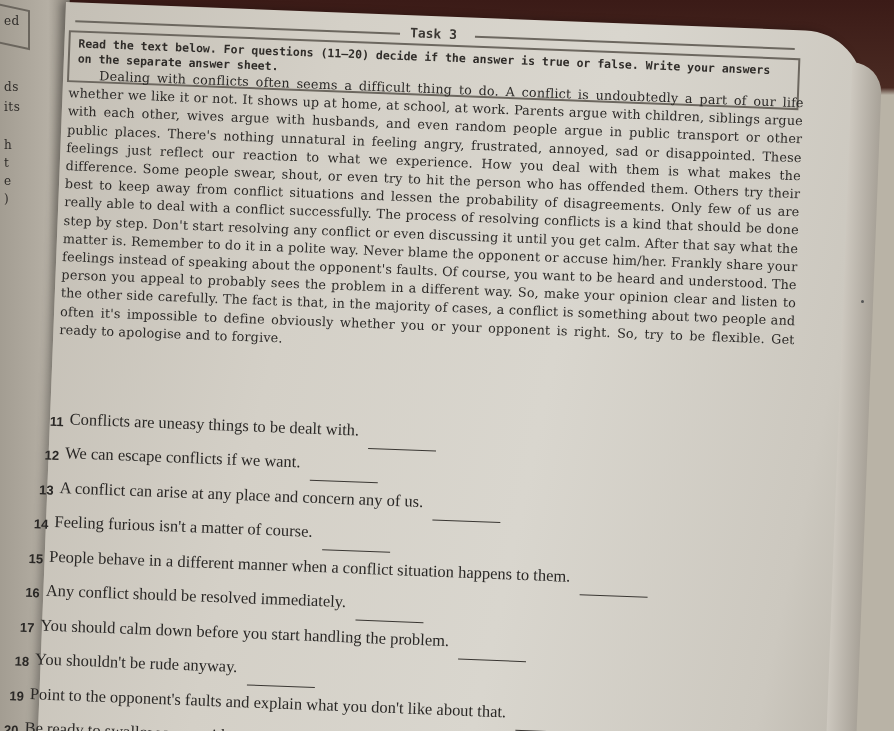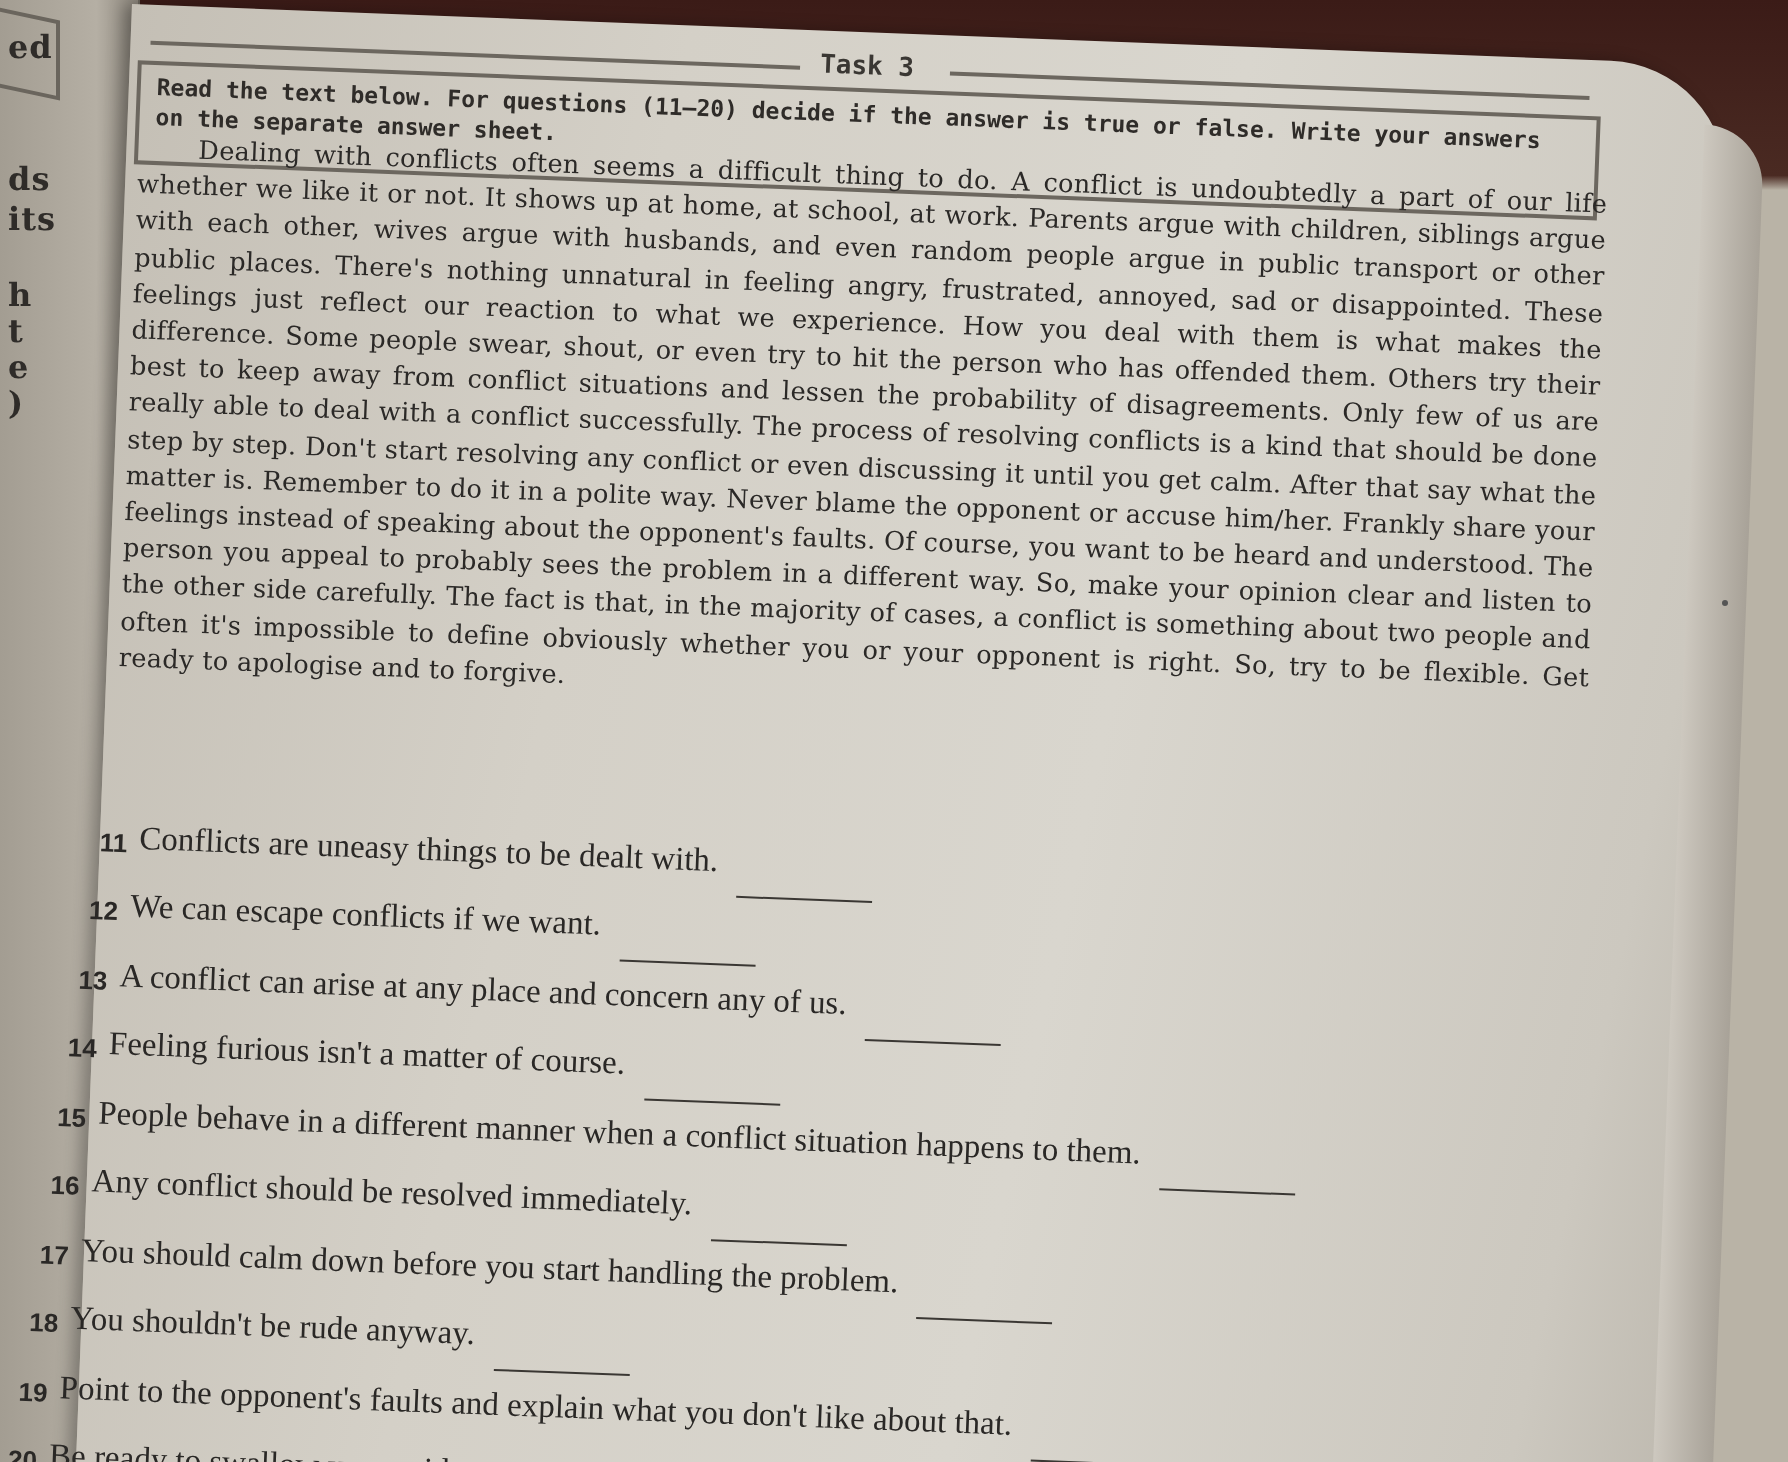--- a/index.html
+++ b/index.html
@@ -15,21 +15,21 @@
       background: linear-gradient(180deg, #3b1b17 0%, #4a2a22 12%, #b9b3a6 13%);
     }
     .left-page {
       position: absolute; left: 0; top: 0; width: 70px; height: 731px;
       background: linear-gradient(90deg, #9d978c 0%, #b3ad a2 60%, #8f897e 100%);
       background: linear-gradient(90deg, #a39d92 0%, #b5afa4 70%, #8c867c 100%);
       border-right: 1px solid #6e685f;
       overflow: hidden;
     }
     .left-frag {
-      position: absolute; left: 4px; font-size: 16px; font-weight: bold;
+      position: absolute; left: 4px; font-size: 12px; font-weight: normal;
       color: #2f2c29; letter-spacing: 0.5px;
     }
     .left-box {
       position: absolute; left: -10px; top: 6px; width: 40px; height: 40px;
       border: 2px solid #6a655d; transform: skewY(12deg);
     }
     .page {
       position: absolute; left: 66px; top: 2px; width: 800px; height: 760px;
       background: linear-gradient(100deg, #c4bfb5 0%, #d4d0c7 30%, #d9d6ce 60%, #ccc8bf 90%, #bdb8ae 100%);
       border-top-right-radius: 60px;

